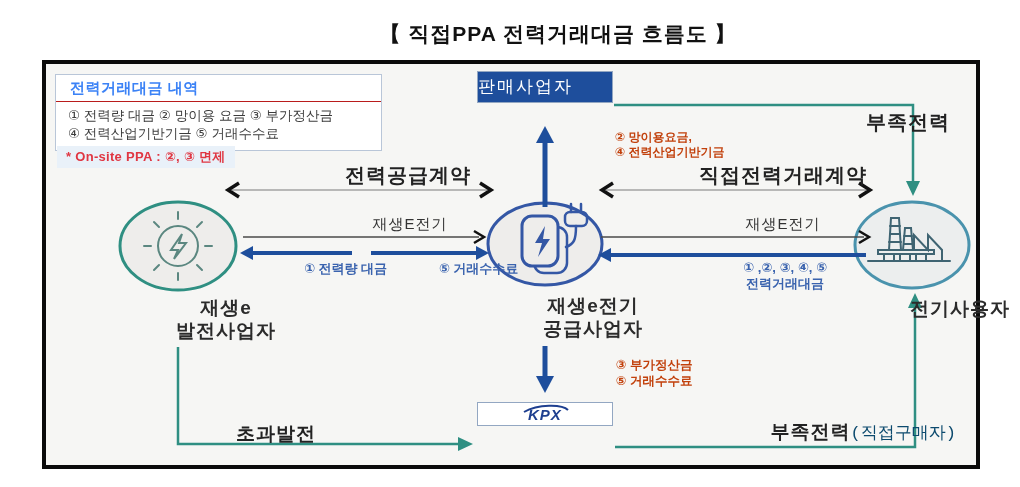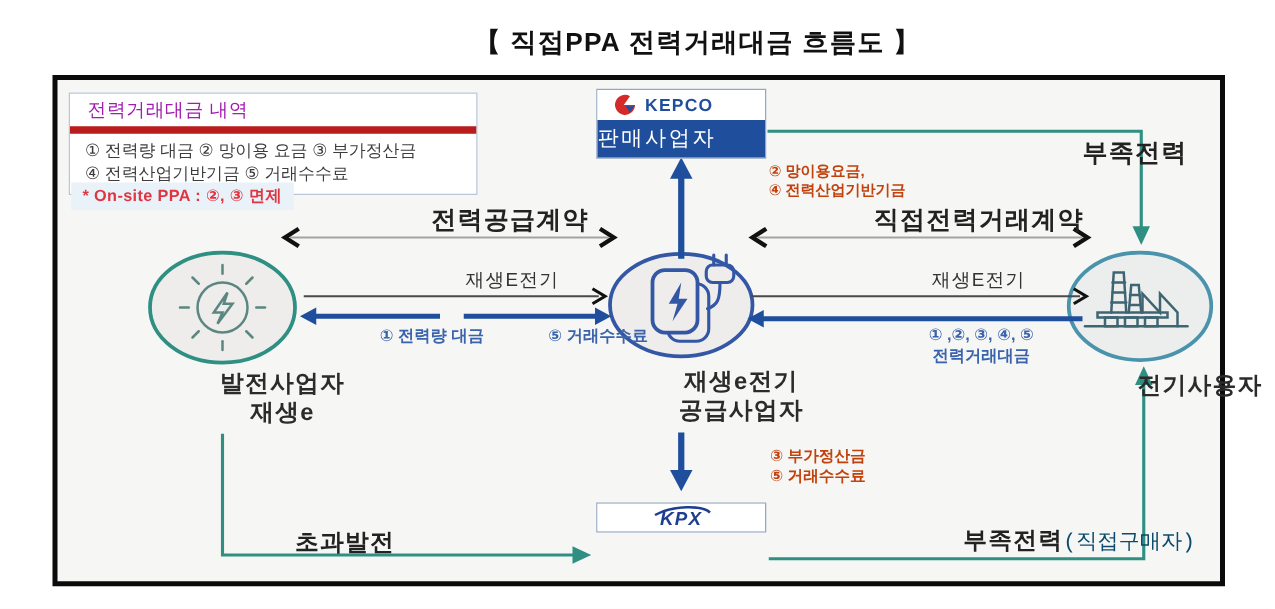--- a/index.html
+++ b/index.html
@@ -24,22 +24,22 @@
   .blue-note{font-size:12px;font-weight:bold;color:#c2410c;line-height:15px;text-align:left;}
   .big-lbl{font-size:20px;font-weight:bold;color:#222;letter-spacing:1px;}
   .node-lbl{font-size:19px;font-weight:600;color:#2b2b2b;text-align:center;line-height:23px;letter-spacing:1px;}
   .suffix{font-weight:normal;font-size:17px;color:#0c4a6e;letter-spacing:0;font-family:Liberation Mono, monospace;}
 
   .legend{
     left:55px;top:74px;width:325px;background:#ffffff;
     border:1px solid #b9c6d8;z-index:2;
   }
   .legend-header{
-    padding:4px 14px 3px 14px;font-size:15px;font-weight:normal;color:#a21caf;
-    border-bottom:6px solid #b91c1c;letter-spacing:0.5px;
+    padding:4px 14px 3px 14px;font-size:15px;font-weight:bold;color:#3b82f6;
+    border-bottom:1px solid #b91c1c;letter-spacing:0.5px;
   }
   .legend-body{padding:5px 12px 7px 12px;font-size:13.5px;color:#3c3c3c;line-height:18px;}
   .ppa-note{
     left:57px;top:146px;background:#e9f1f9;padding:2px 9px;
     font-size:13px;font-weight:bold;color:#e03642;z-index:2;letter-spacing:0.3px;
   }
 
   .org-box{width:136px;border:1px solid #93a7c2;background:#fff;z-index:2;box-sizing:border-box;}
   .org-box .logo-row{height:24px;display:flex;align-items:center;justify-content:center;background:#fff;}
   .org-box .name-row{
@@ -170,27 +170,20 @@
 <div class="abs legend">
   <div class="legend-header">전력거래대금 내역</div>
   <div class="legend-body">
     <div>① 전력량 대금  ② 망이용 요금  ③ 부가정산금</div>
     <div>④ 전력산업기반기금  ⑤ 거래수수료</div>
   </div>
 </div>
 <div class="abs ppa-note lbl">* On-site PPA : ②, ③ 면제</div>
 
 <div class="abs org-box kepco-box">
-  <div class="logo-row">
-    <svg width="110" height="20" viewBox="0 0 110 20">
-      <path d="M18 10 a8 8 0 1 1 -4 -7 l-5 7 z" fill="#d42a2a"></path>
-      <path d="M10 10 a8 8 0 0 0 8 0 l-4 6 z" fill="#1e4e9c"></path>
-      <text x="26" y="15" font-size="14" font-weight="bold" fill="#1e4e9c" letter-spacing="1" font-family="Liberation Sans, sans-serif">KEPCO</text>
-    </svg>
-  </div>
   <div class="name-row">판매사업자</div>
 </div>
 
 <div class="abs org-box kpx-box">
   <div class="logo-row" style="height:22px;">
     <svg width="70" height="20" viewBox="0 0 70 20">
       <text x="18" y="16" font-size="15" font-weight="bold" font-style="italic" fill="#1e3f8f" letter-spacing="1" font-family="Liberation Sans, sans-serif">KPX</text>
       <path d="M14 8 C28 0 52 0 58 6" stroke="#1e3f8f" stroke-width="2" fill="none"></path>
     </svg>
   </div>
@@ -222,20 +215,20 @@
 
 <div class="abs lbl big-lbl" style="left:805px;top:109px;width:110px;text-align:center;">부족전력</div>
 
 <div class="abs lbl big-lbl" style="left:188px;top:421px;font-size:19px;">초과발전</div>
 
 <div class="abs lbl big-lbl" style="left:690px;top:419px;width:218px;text-align:right;font-size:19px;">
   <span>부족전력</span><span class="suffix">(직접구매자)</span>
 </div>
 
 <div class="abs lbl node-lbl" style="left:103px;top:296px;width:150px;">
+  <div>재생e</div>
   <div>발전사업자</div>
-  <div>재생e</div>
 </div>
 <div class="abs lbl node-lbl" style="left:470px;top:294px;width:150px;">
   <div>재생e전기</div>
   <div>공급사업자</div>
 </div>
 <div class="abs lbl node-lbl" style="left:837px;top:297px;width:150px;">전기사용자</div>
 
 </body></html>

